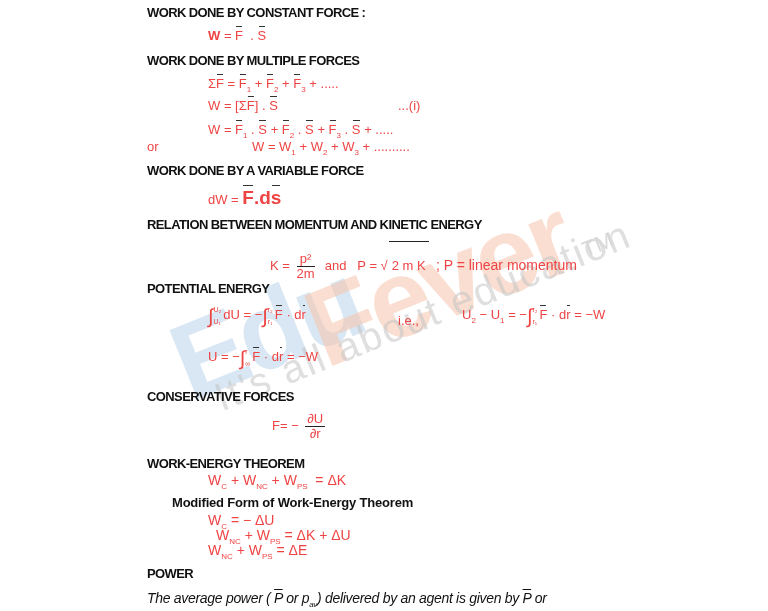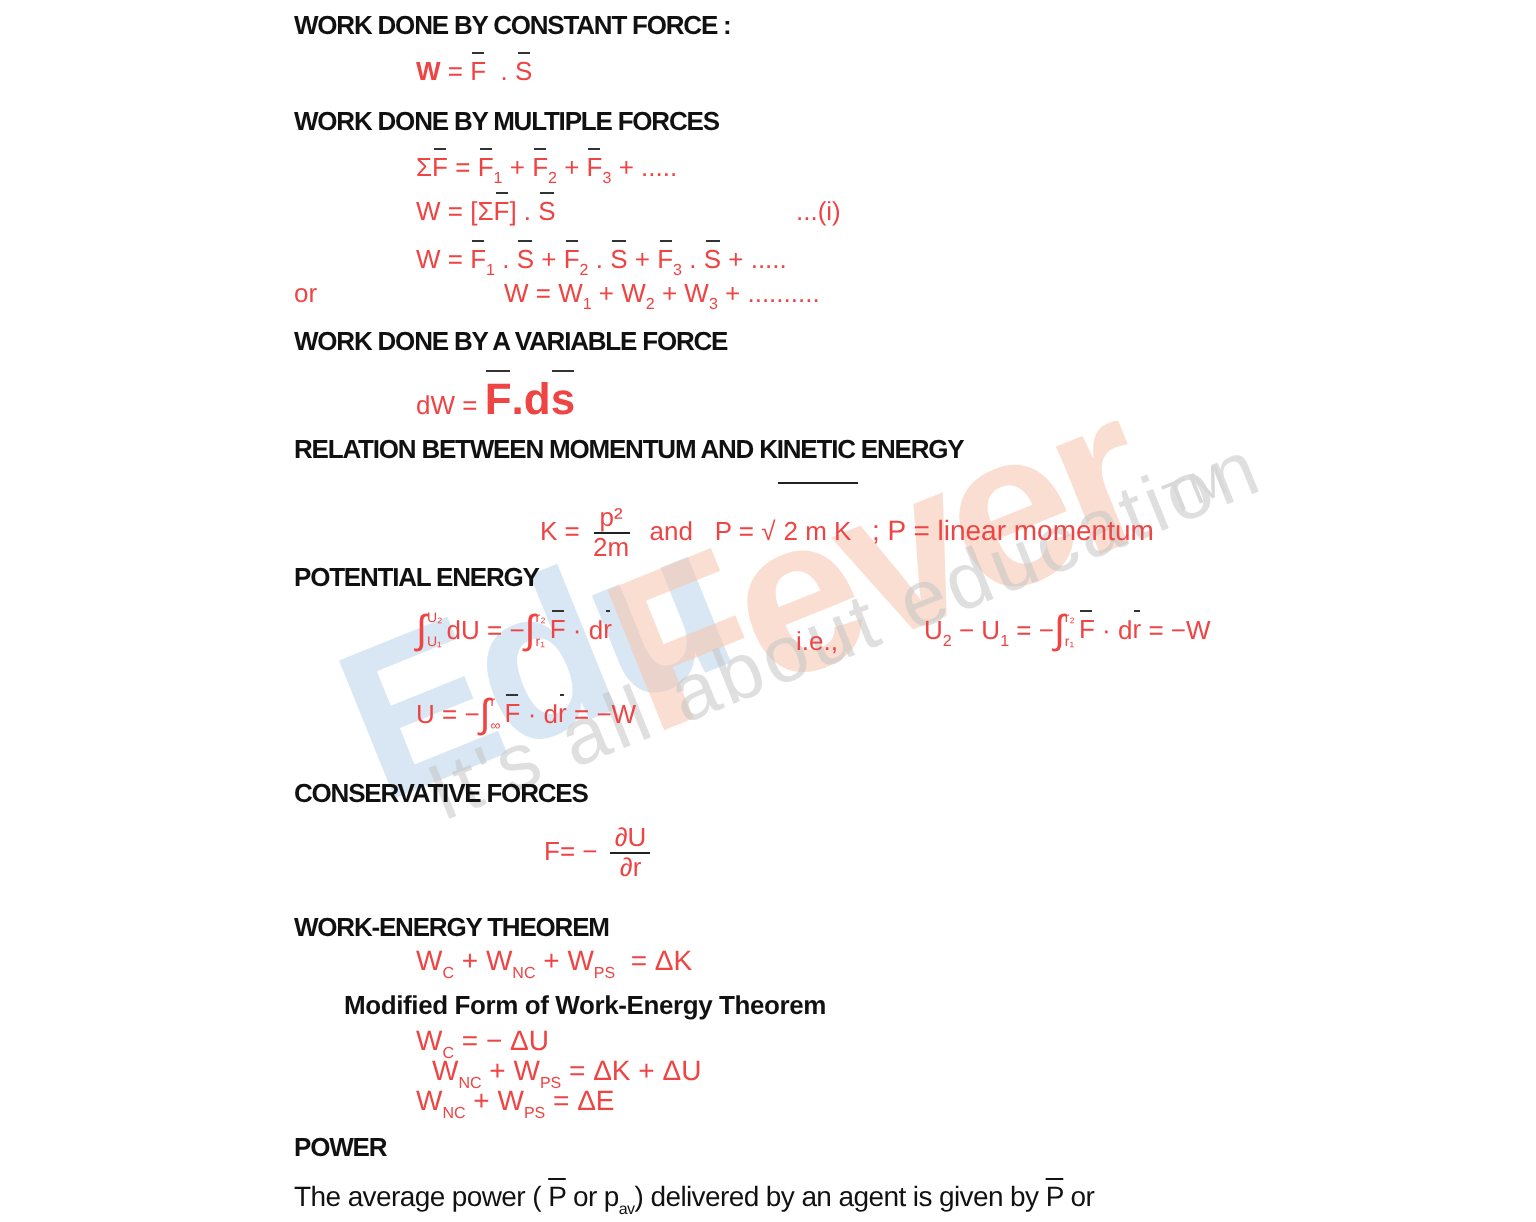--- a/index.html
+++ b/index.html
@@ -13,29 +13,29 @@
   .wm-tag { left:225px; top:375px; font-size:40px; color:#c5c5c5; opacity:0.55;
             transform:rotate(-22deg); transform-origin:left bottom; letter-spacing:2px; }
   .wm-tm { left:582px; top:232px; font-size:22px; color:#d8d8d8; transform:rotate(-22deg); }
   .content { position:absolute; left:0; top:0; width:768px; height:611px; }
   .h { position:absolute; left:147px; font-weight:bold; font-size:13px; letter-spacing:-0.6px; color:#111; }
   .h.mixed { letter-spacing:-0.2px;margin-left:25px; }
   .eq { position:absolute; font-size:13px; color:#ef4444; white-space:nowrap; }
   .eq sub { font-size:8px; }
   .vec { position:relative; display:inline-block; }
   .vec::before { content:""; position:absolute; top:-2px; left:1px; right:1px; height:1px; background:#333; }
-  .big { font-size:22px; font-weight:bold; }
+  .big { font-size:19px; font-weight:bold; }
   .frac { display:inline-block; vertical-align:middle; text-align:center; margin:0 3px; }
   .frac .num { display:block; border-bottom:1px solid #222; padding:0 2px; line-height:14px; }
   .frac .den { display:block; line-height:14px; }
   .sqrt { display:inline-block; border-top:1px solid #222; padding:16px 3px; margin-left:1px; }
   .int { font-size:20px; vertical-align:middle; }
   .lim { display:inline-block; vertical-align:middle; font-size:7px; line-height:12px; margin-right:2px; }
   .lim span { display:block; }
-  .para { position:absolute; left:147px; font-size:14px; color:#111; letter-spacing:-0.3px; white-space:nowrap; }
+  .para { position:absolute; left:147px; font-size:14px; color:#111; letter-spacing:-0.3px; white-space:nowrap;font-style:italic; }
   .bar { text-decoration:overline; }
 </style>
 </head>
 <body>
 
 <div class="wm wm-edu">Edu</div>
 <div class="wm wm-fever">Fever</div>
 <div class="wm wm-tag">It's all about education</div>
 <div class="wm wm-tm">TM</div>
 

